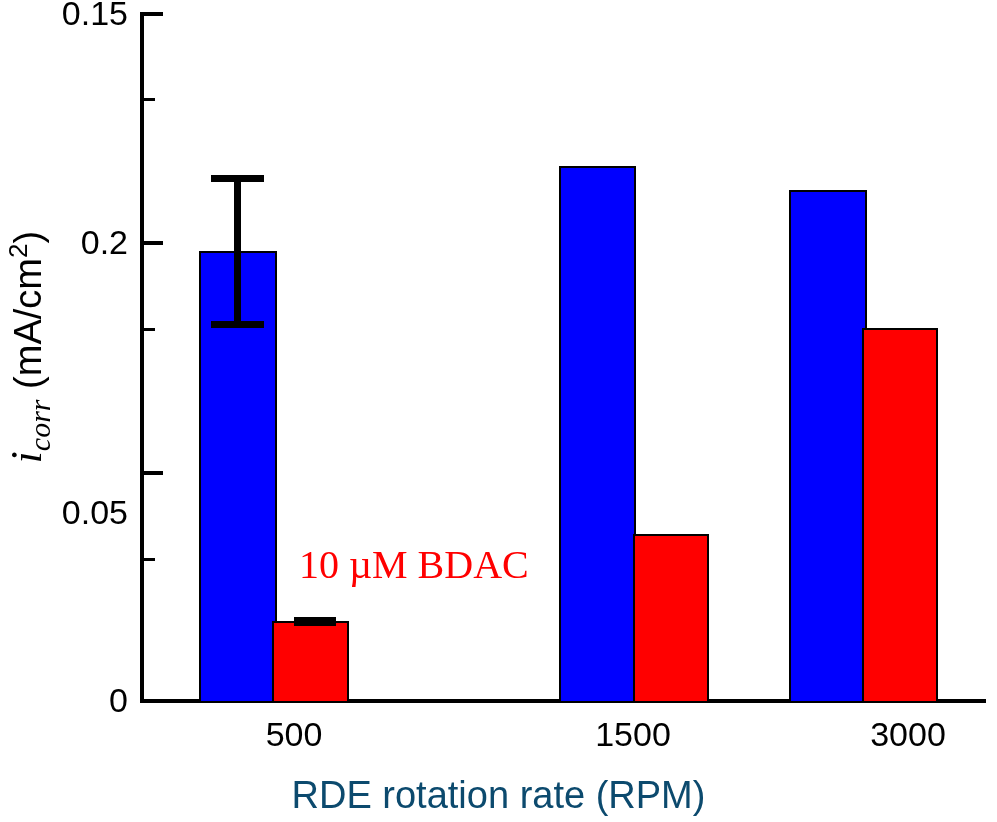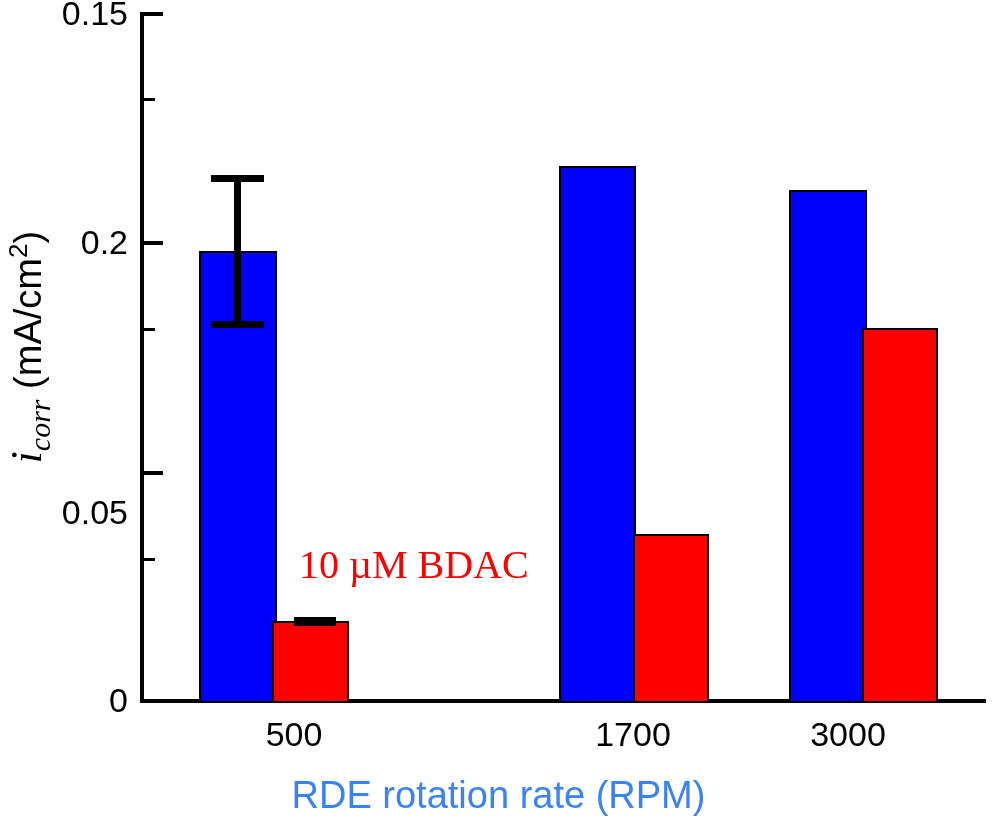--- a/index.html
+++ b/index.html
@@ -95,21 +95,21 @@
   }
 
   
   #xlabel {
     position: absolute;
     left: 0;
     top: 776px;
     width: 997px;
     text-align: center;
     font-size: 38px;
-    color: #3b82f6;
+    color: #0c4a6e;
     line-height: 1;
   }
   #ylabel-wrap {
     position: absolute;
     left: -300px;
     top: 322px;
     width: 660px;
     text-align: center;
     transform: rotate(-90deg);
     transform-origin: 50% 50%;
@@ -182,22 +182,22 @@
 
   <div class="errbar-cap" style="left:294px; top:617px; width:42px; height:9px;"></div>
 
   <div class="bar blue" style="left:559px; top:166px; width:77px; height:537px;"></div>
   <div class="bar red" style="left:633px; top:534px; width:76px; height:169px;"></div>
 
   <div class="bar blue" style="left:789px; top:190px; width:78px; height:513px;"></div>
   <div class="bar red" style="left:862px; top:328px; width:76px; height:375px;"></div>
 
   <div class="xtick-label" style="left:266px; top:717px;margin-left:28px;">500</div>
-  <div class="xtick-label" style="left:633px; top:717px;">1700</div>
-  <div class="xtick-label" style="left:848px; top:717px;">3000</div>
+  <div class="xtick-label" style="left:633px; top:717px;">1500</div>
+  <div class="xtick-label" style="left:908px; top:717px;">3000</div>
 
   <div class="legend-text" id="legend-bdac">10 µM BDAC</div>
 
   <div id="xlabel">RDE rotation rate (RPM)</div>
 
   <div id="ylabel-wrap"><span class="ital">i</span><span class="sub">corr</span><span> (mA/cm</span><span class="sup">2</span><span>)</span></div>
 
 </div>
 
 </body></html>

